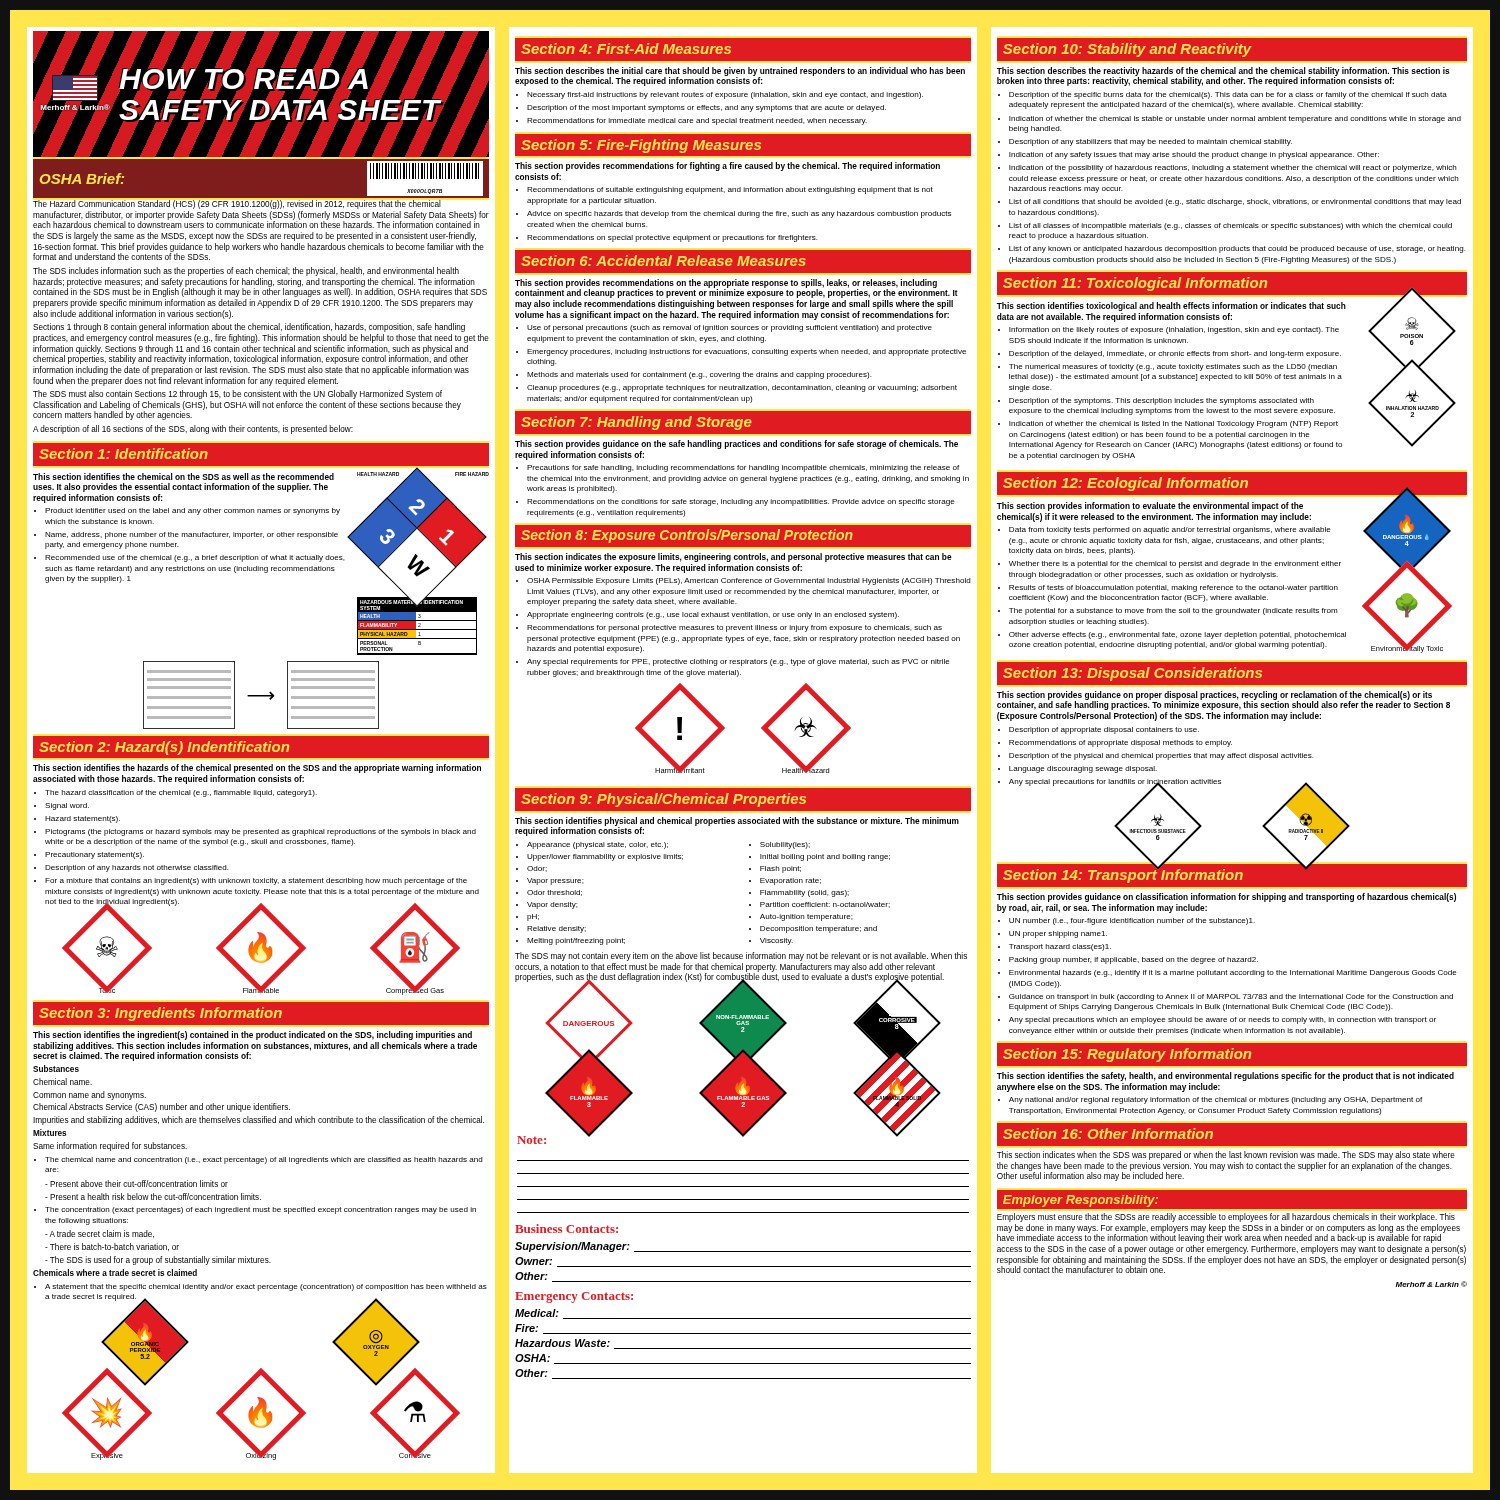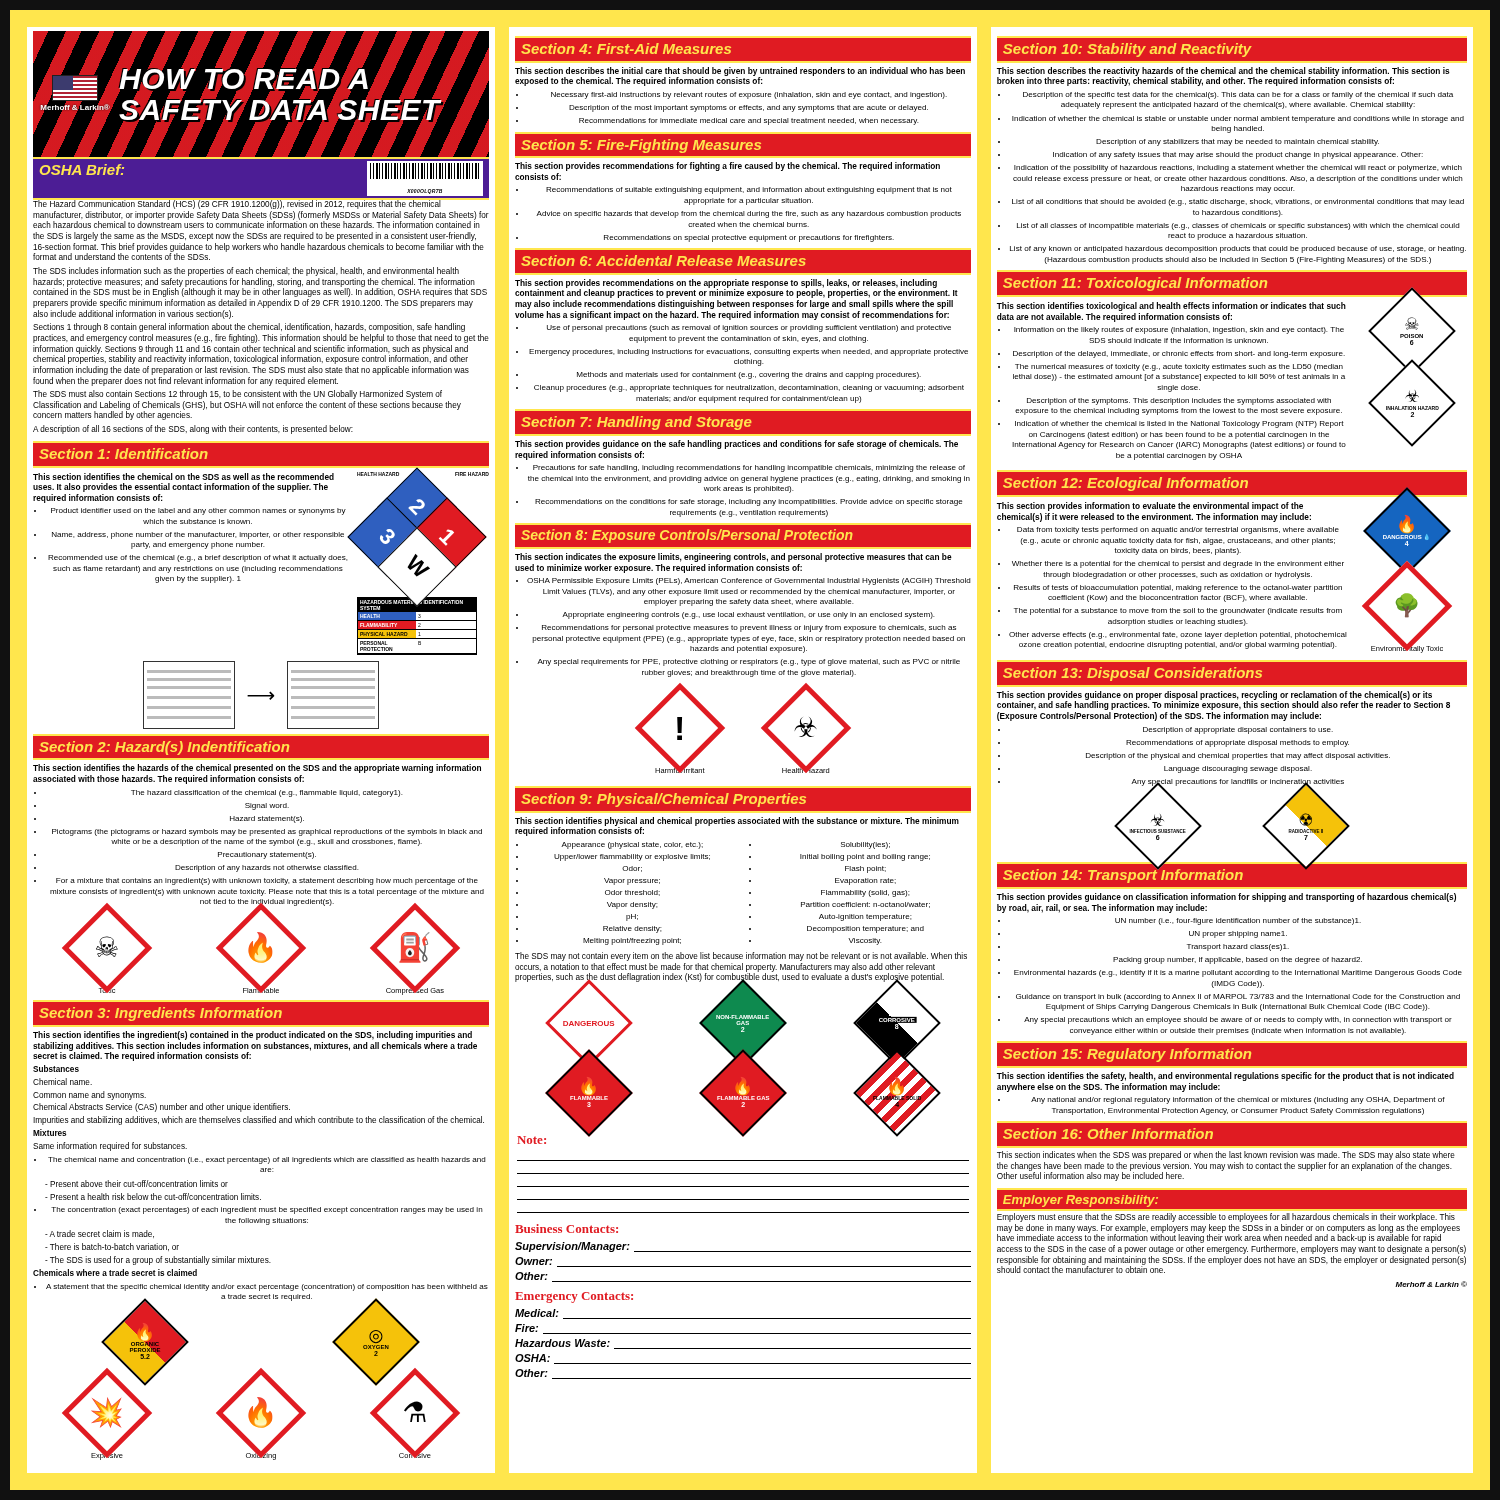--- a/index.html
+++ b/index.html
@@ -87,34 +87,34 @@
     border-bottom:2px solid #FFE64D;
   }
   .secbar.narrow { font-size:14px; }
   .intro {
     font-size:8.3px; font-weight:bold; line-height:1.28; margin:1px 0 3px;
   }
   p.body {
     font-size:8.2px; line-height:1.3; margin:0 0 3px;
   }
   ul {
-    margin:0 0 4px 0; padding-left:12px;text-align:center;
+    margin:0 0 4px 0; padding-left:12px;
   }
   ul li {
     font-size:8.1px; line-height:1.3; margin-bottom:2.5px;
   }
   ul.tight li { margin-bottom:1.5px; }
   .plain { font-size:8.2px; line-height:1.32; margin:0 0 2px; }
   .bold { font-weight:bold; }
 
   
   .osha-bar {
-    background:#4c1d95; color:#FFE64D;
+    background:#7f1d1d; color:#FFE64D;
     font-weight:bold; font-style:italic; font-size:15px;
-    padding:2px 6px; display:flex; justify-content:space-between; align-items:flex-start;
+    padding:2px 6px; display:flex; justify-content:space-between; align-items:center;
     border-bottom:2px solid #FFE64D;
     gap:14px;
   }
   .barcode {
     background:#fff; padding:2px 3px 0; text-align:center;
   }
   .barcode .bars {
     height:16px; width:110px;
     background:repeating-linear-gradient(90deg,#000 0 1px,#fff 1px 3px,#000 3px 4px,#fff 4px 6px,#000 6px 8px,#fff 8px 9px);
   }
@@ -615,21 +615,21 @@
       <span class="flab">Other:</span>
       <span class="fline"></span>
     </div>
   </div>
 
   <div class="col col3">
 
     <div class="secbar">Section 10: Stability and Reactivity</div>
     <div class="intro">This section describes the reactivity hazards of the chemical and the chemical stability information. This section is broken into three parts: reactivity, chemical stability, and other. The required information consists of:</div>
     <ul>
-      <li>Description of the specific test data for the chemical(s). This data can be for a class or family of the chemical if such data adequately represent the anticipated hazard of the chemical(s), where available. Chemical stability:</li>
+      <li>Description of the specific burns data for the chemical(s). This data can be for a class or family of the chemical if such data adequately represent the anticipated hazard of the chemical(s), where available. Chemical stability:</li>
       <li>Indication of whether the chemical is stable or unstable under normal ambient temperature and conditions while in storage and being handled.</li>
       <li>Description of any stabilizers that may be needed to maintain chemical stability.</li>
       <li>Indication of any safety issues that may arise should the product change in physical appearance. Other:</li>
       <li>Indication of the possibility of hazardous reactions, including a statement whether the chemical will react or polymerize, which could release excess pressure or heat, or create other hazardous conditions. Also, a description of the conditions under which hazardous reactions may occur.</li>
       <li>List of all conditions that should be avoided (e.g., static discharge, shock, vibrations, or environmental conditions that may lead to hazardous conditions).</li>
       <li>List of all classes of incompatible materials (e.g., classes of chemicals or specific substances) with which the chemical could react to produce a hazardous situation.</li>
       <li>List of any known or anticipated hazardous decomposition products that could be produced because of use, storage, or heating. (Hazardous combustion products should also be included in Section 5 (Fire-Fighting Measures) of the SDS.)</li>
     </ul>
 
     <div class="secbar">Section 11: Toxicological Information</div>

